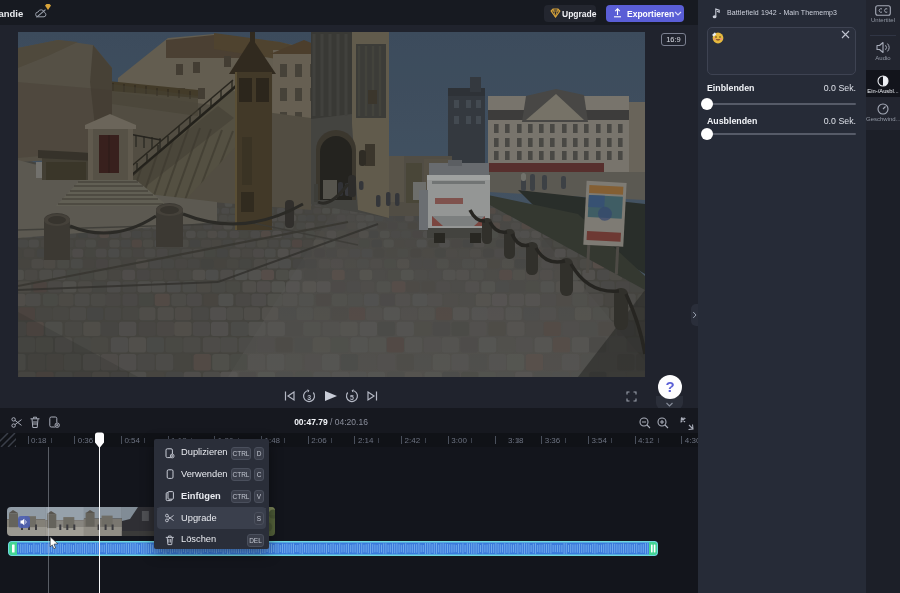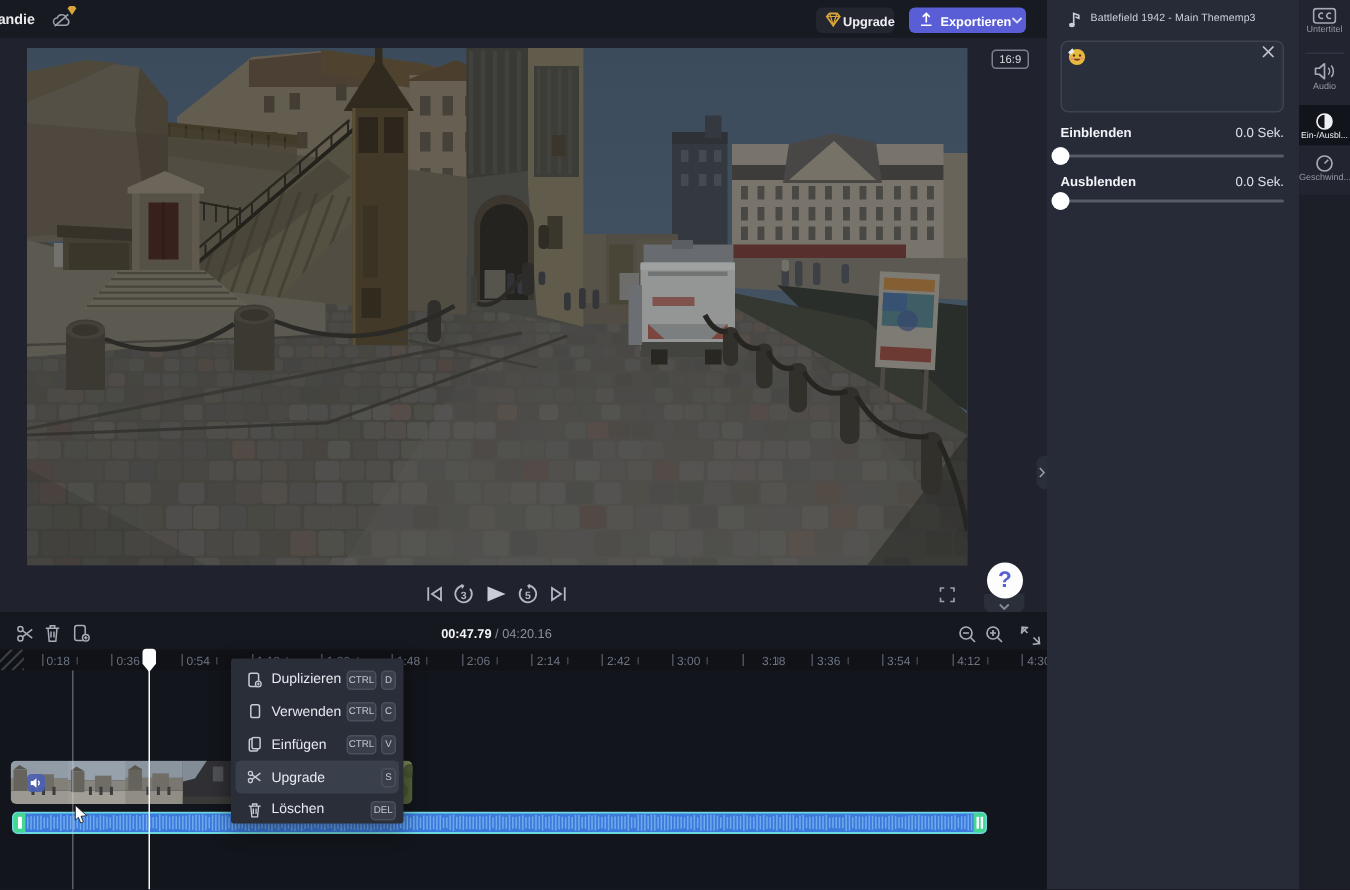--- a/index.html
+++ b/index.html
@@ -2428,21 +2428,21 @@
         <rect x="2.2" y="0.8" width="5.8" height="8.6" rx="1.3" fill="none" stroke="#c8ccd6" stroke-width="1"></rect>
       </svg>
 <div style="position:absolute;left:27px;top:30.0px;font-size:9.3px;color:#e8eaef;">Verwenden</div>
 <div style="position:absolute;left:100px;top:29.3px;width:10px;height:13px;background:#3a3e4a;border:0.5px solid #4a4f5c;border-radius:3px;color:#c2c6d0;font-size:6.5px;text-align:center;line-height:12px;">C</div>
 <div style="position:absolute;left:77px;top:29.3px;width:20px;height:13px;background:#3a3e4a;border:0.5px solid #4a4f5c;border-radius:3px;color:#c2c6d0;font-size:6.5px;text-align:center;line-height:12px;">CTRL</div>
 <div style="position:absolute;left:3px;top:46.6px;width:109px;height:21.8px;border-radius:4px;"></div>
 <svg style="position:absolute;left:11px;top:52.1px;" width="10" height="11" viewBox="0 0 10 11">
         <rect x="1.2" y="1.6" width="5.6" height="8" rx="1" fill="none" stroke="#c8ccd6" stroke-width="1"></rect>
         <rect x="3" y="0.6" width="5.4" height="7.6" rx="1" fill="#2a2e39" stroke="#c8ccd6" stroke-width="1"></rect>
       </svg>
-<div style="position:absolute;left:27px;top:51.8px;font-size:9.3px;color:#e8eaef;">Einfügen</div>
+<div style="position:absolute;left:27px;top:51.8px;font-size:9.3px;color:#e8eaef;font-weight:bold;">Einfügen</div>
 <div style="position:absolute;left:100px;top:51.1px;width:10px;height:13px;background:#3a3e4a;border:0.5px solid #4a4f5c;border-radius:3px;color:#c2c6d0;font-size:6.5px;text-align:center;line-height:12px;">V</div>
 <div style="position:absolute;left:77px;top:51.1px;width:20px;height:13px;background:#3a3e4a;border:0.5px solid #4a4f5c;border-radius:3px;color:#c2c6d0;font-size:6.5px;text-align:center;line-height:12px;">CTRL</div>
 <div style="position:absolute;left:3px;top:68.4px;width:109px;height:21.8px;background:#3a3f4c;border-radius:4px;"></div>
 <svg style="position:absolute;left:11px;top:73.9px;" width="10" height="11" viewBox="0 0 10 11">
         <circle cx="1.9" cy="2.6" r="1.4" fill="none" stroke="#c8ccd6" stroke-width="0.9"></circle>
         <circle cx="1.9" cy="7.4" r="1.4" fill="none" stroke="#c8ccd6" stroke-width="0.9"></circle>
         <path d="M3 3.4 L8.6 7.6 M3 6.6 L8.6 2.4" stroke="#c8ccd6" stroke-width="0.9"></path>
       </svg>
 <div style="position:absolute;left:27px;top:73.6px;font-size:9.3px;color:#e8eaef;">Upgrade</div>
 <div style="position:absolute;left:100px;top:72.9px;width:10px;height:13px;background:#3a3e4a;border:0.5px solid #4a4f5c;border-radius:3px;color:#c2c6d0;font-size:6.5px;text-align:center;line-height:12px;">S</div>

